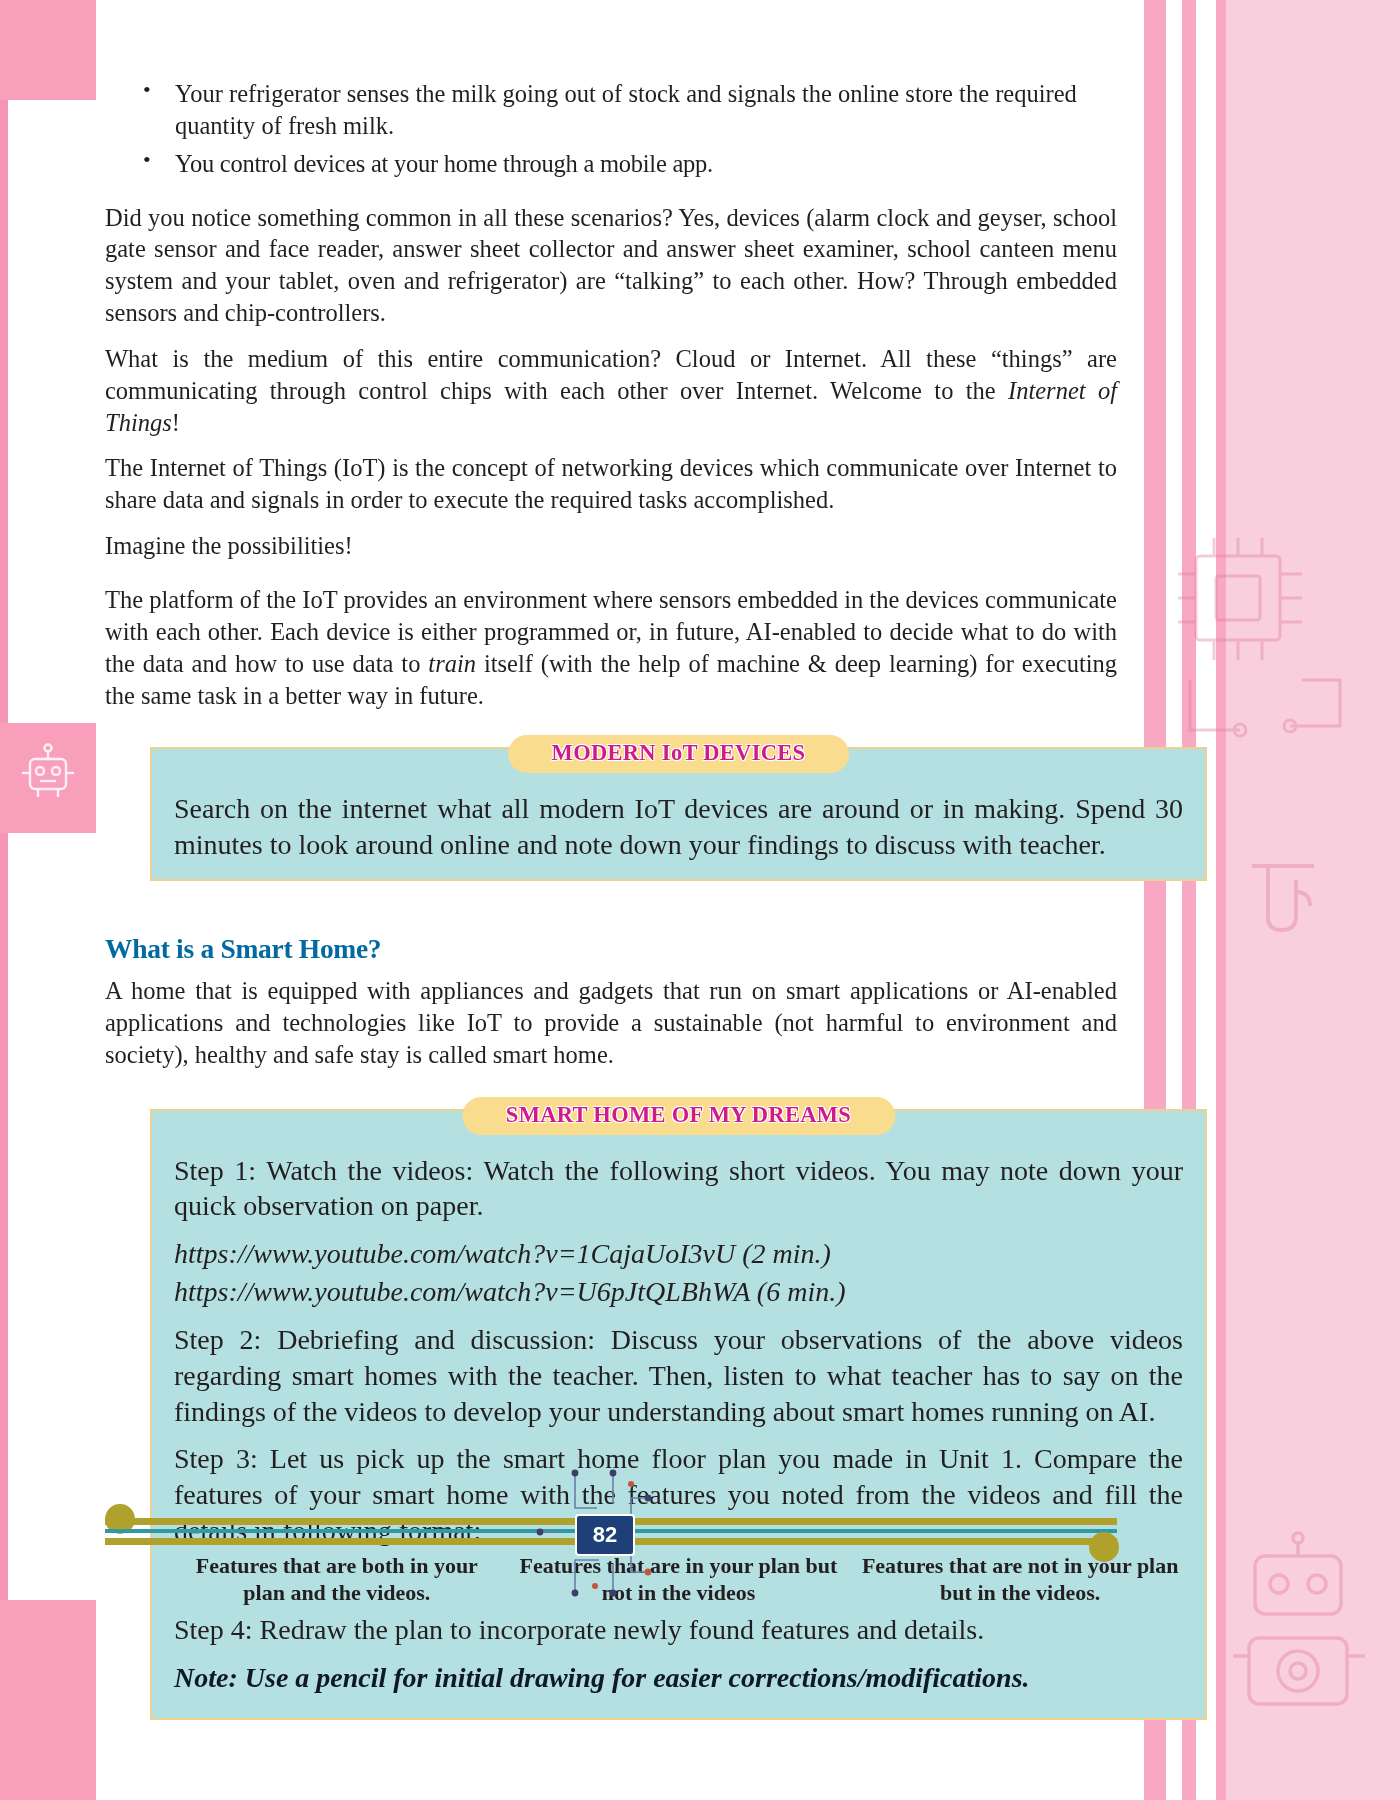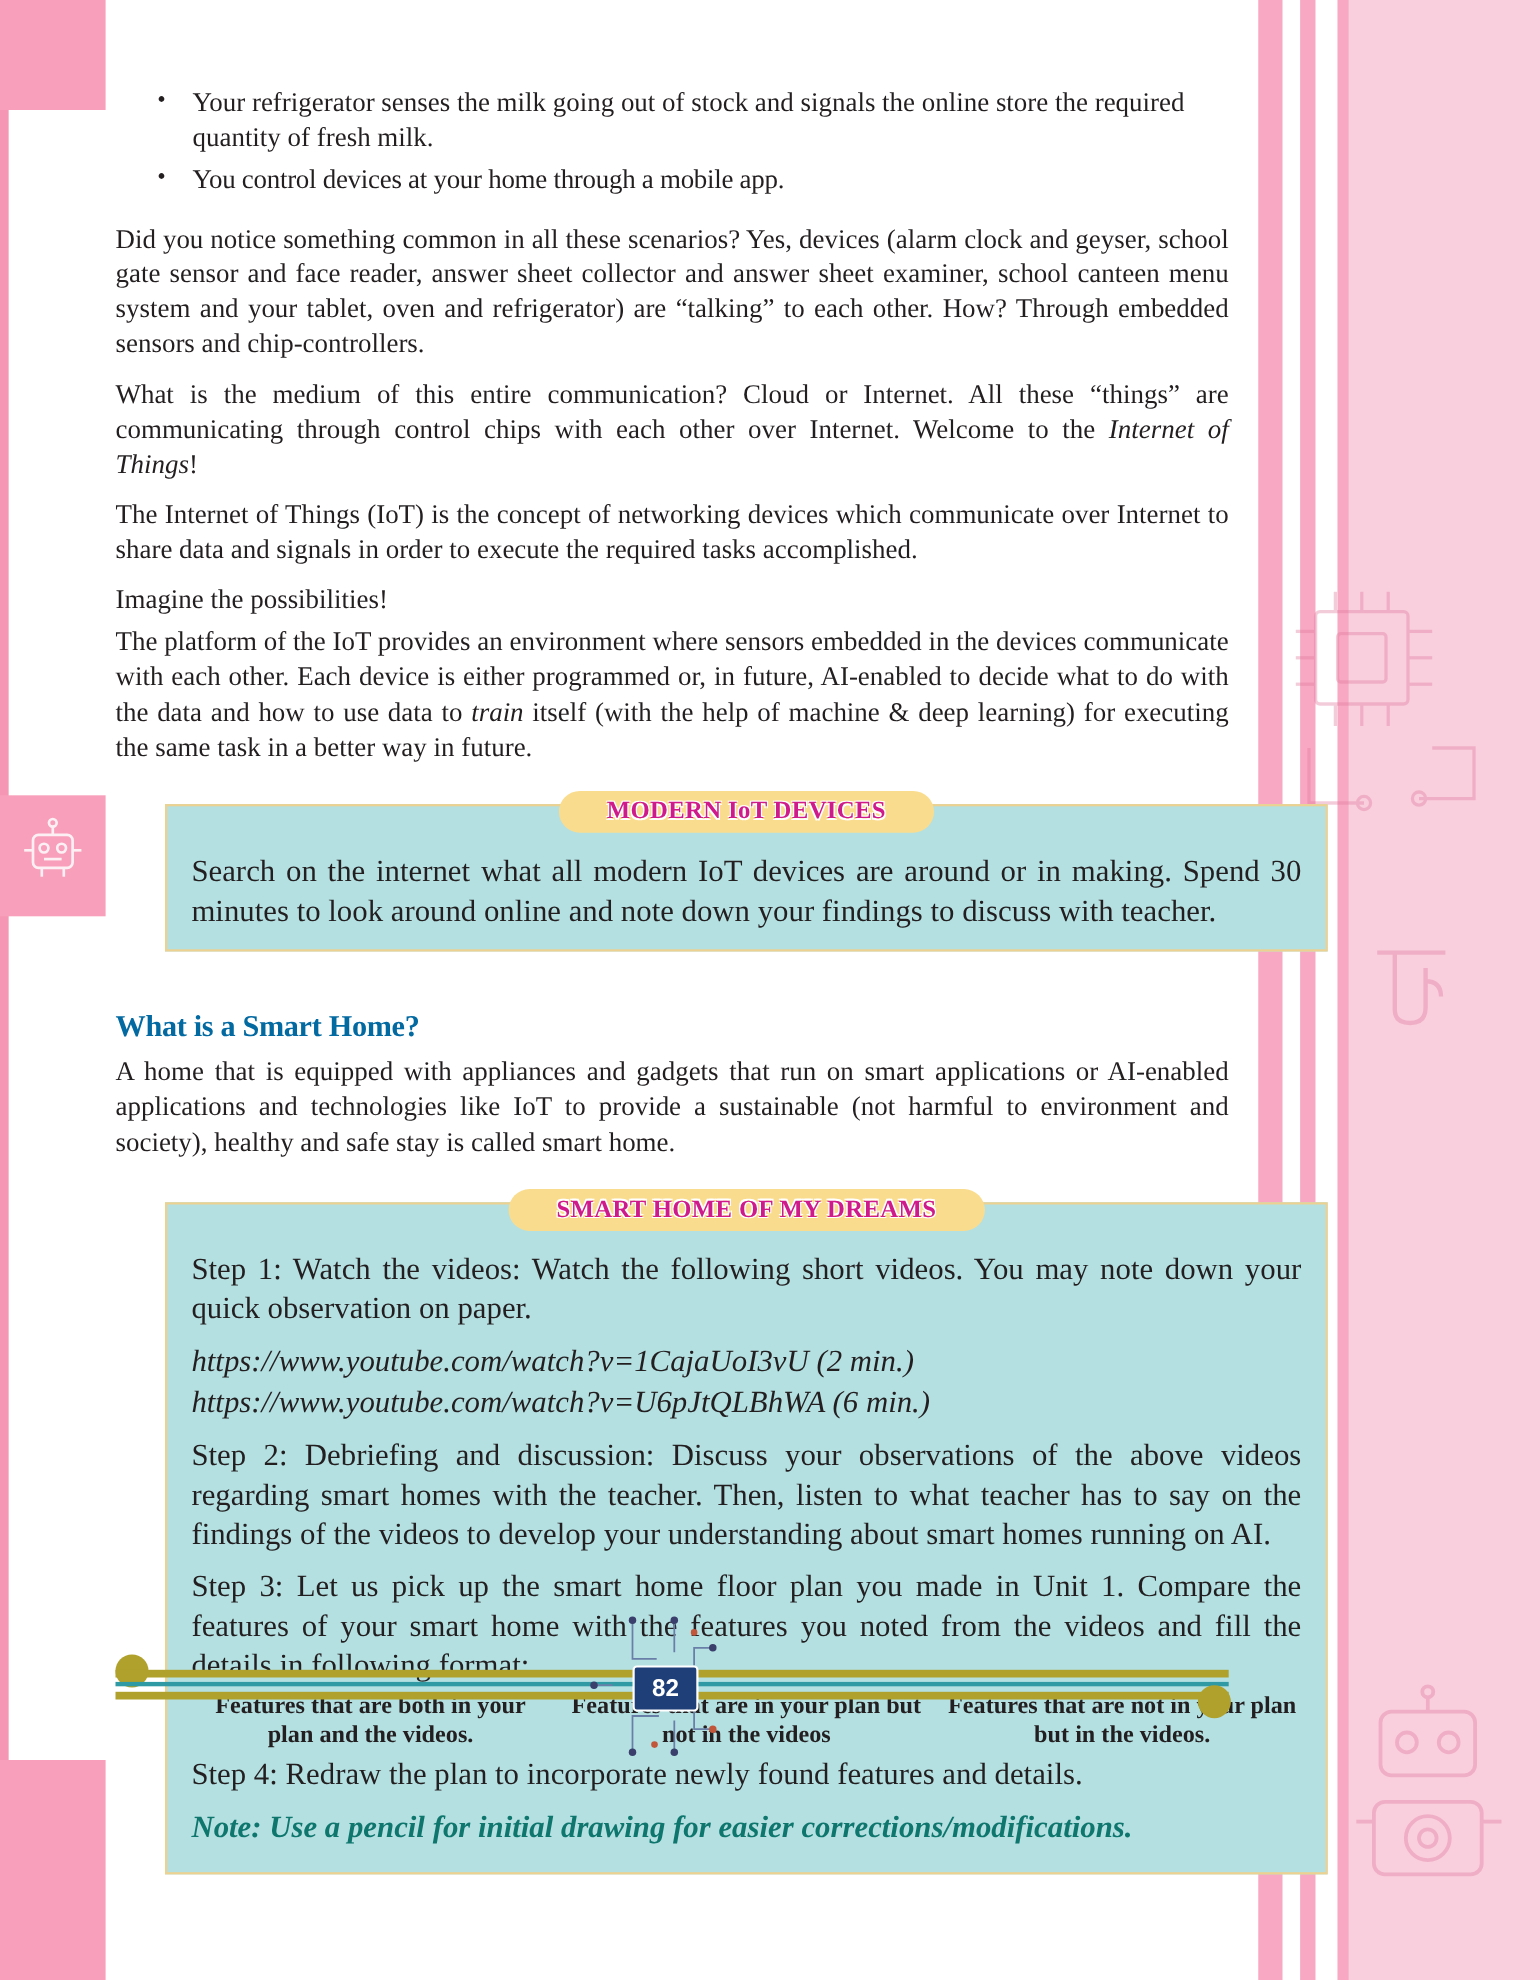--- a/index.html
+++ b/index.html
@@ -95,21 +95,21 @@
   p.body {
     font-size: 24.5px;
     line-height: 1.30;
     margin: 0 0 14px 0;
     text-align: justify;
     text-justify: inter-word;
   }
   p.bodyleft {
     font-size: 24.5px;
     line-height: 1.30;
-    margin: 0 0 6px 0;
+    margin: 0 0 22px 0;
     text-align: left;
   }
   i, em { font-style: italic; }
 
   h2.section-head {
     color: #0369a1;
     font-size: 27.5px;
     font-weight: bold;
     margin: 0 0 10px 0;
     letter-spacing: -0.3px;
@@ -151,21 +151,21 @@
     text-align: justify;
   }
   .activity p:last-child { margin-bottom: 0; }
   .activity .lead { font-weight: normal; }
   .activity .link {
     font-style: italic;
     margin: 0 0 2px 0;
     text-align: left;
   }
   .activity .note {
-    color: #0f766e;
+    color: #0f172a;
     font-style: italic;
     font-weight: bold;
     margin-top: 12px;
     text-align: left;
   }
   .activity .note .nb { font-weight: bold; }
 
   
   .features {
     display: flex;

